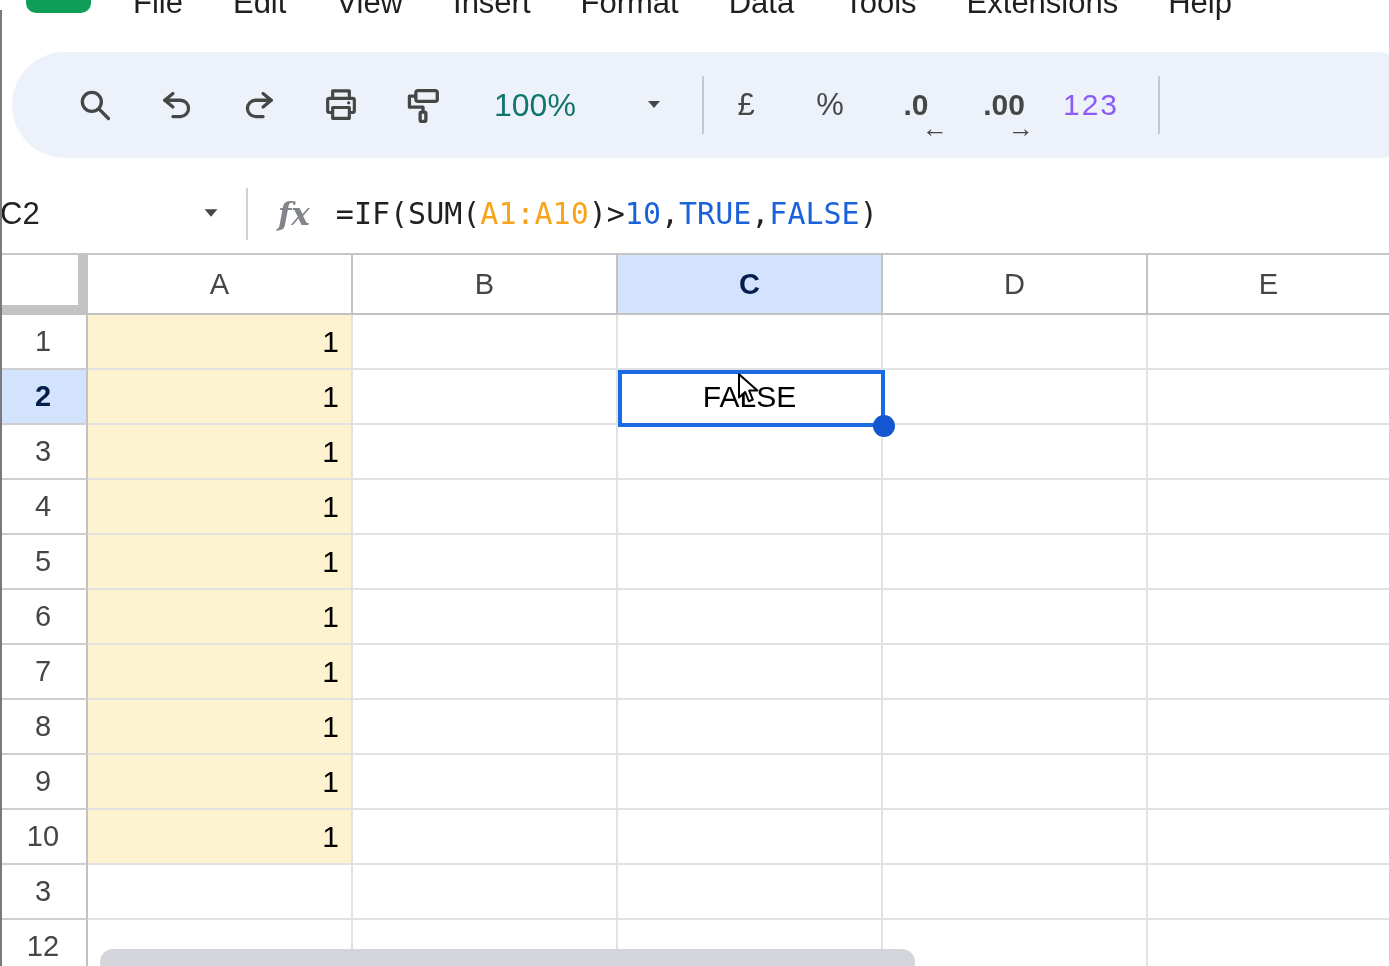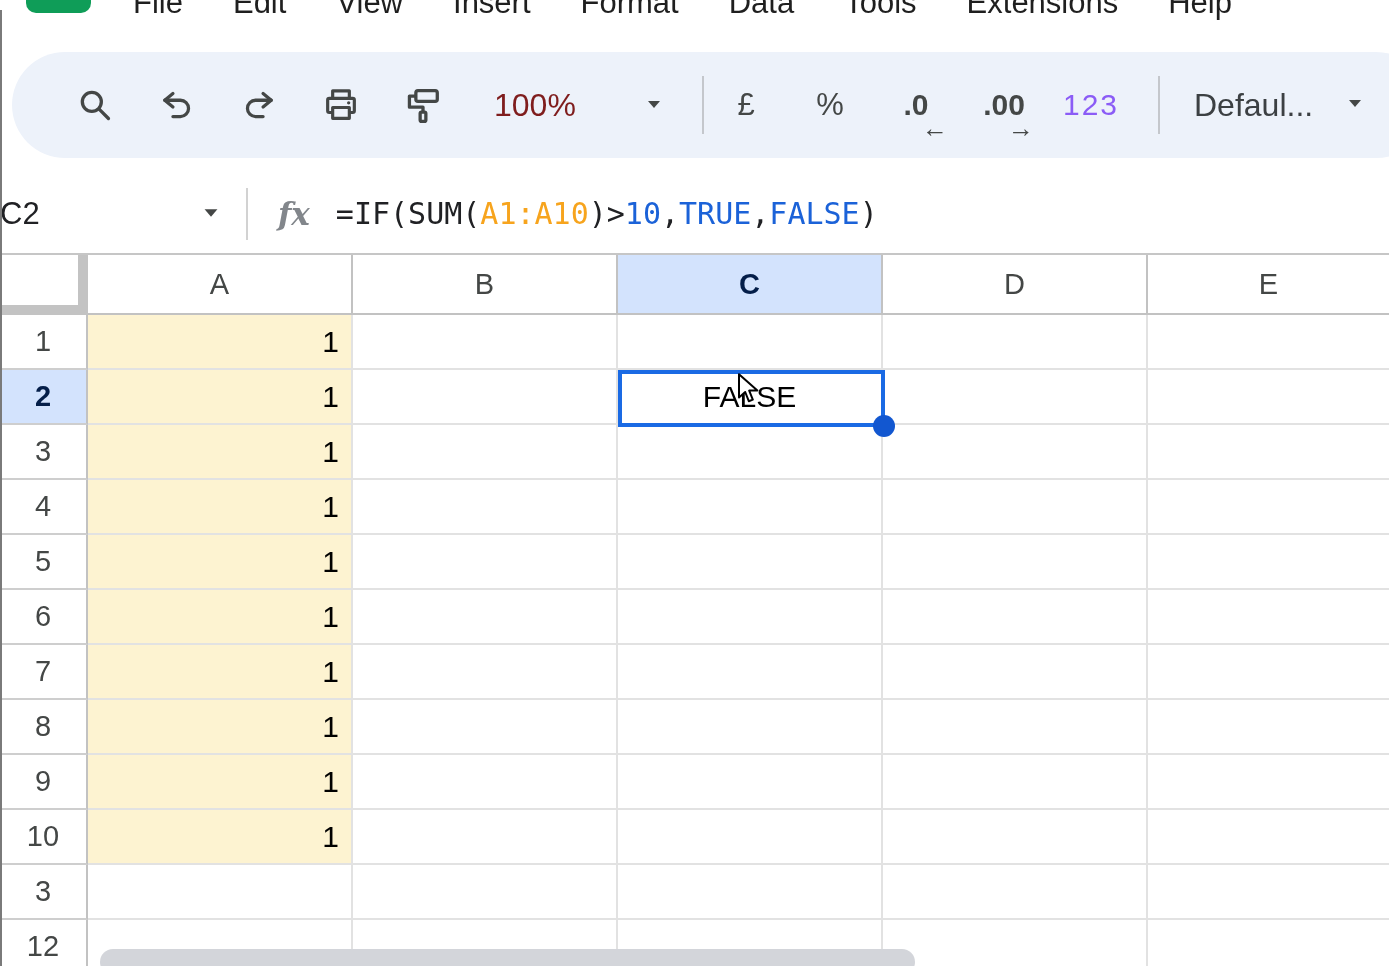--- a/index.html
+++ b/index.html
@@ -15,21 +15,21 @@
   .menu-items { position:absolute; left:133px; top:-13px; display:flex; gap:50px;
     font-size:31px; line-height:31px; color:#1f1f1f; white-space:nowrap; }
   .menu-items span { cursor:default; }
 
   
   .toolbar { position:absolute; top:52px; left:12px; right:-40px; height:106px;
     background:#edf2fa; border-radius:53px; display:flex; align-items:center; padding-left:42px; }
   .tbtn { width:82px; height:82px; display:flex; align-items:center; justify-content:center; flex:0 0 auto; }
   .tbtn svg { display:block; }
   .zoom-sel { margin-left:24px; width:190px; display:flex; align-items:center; justify-content:space-between;
-    padding:0 12px 0 6px; font-size:32px; color:#7f1d1d; flex:0 0 auto; }
+    padding:0 12px 0 6px; font-size:32px; color:#0f766e; flex:0 0 auto; }
   .tsep { width:2px; height:58px; background:#c4c7cc; margin-left:24px; flex:0 0 auto; }
   .fmt-btn { width:84px; text-align:center; font-size:31px; color:#444746; flex:0 0 auto; }
   .dec-btn { position:relative; width:88px; height:82px; display:flex; align-items:center; justify-content:center;
     font-size:30px; font-weight:600; color:#444746; flex:0 0 auto; }
   .dec-arrow { position:absolute; font-size:26px; font-weight:400; bottom:2px; }
   .dec-arrow.left { left:50px; }
   .dec-arrow.right { left:48px; }
   .num-btn { width:86px; text-align:center; font-size:30px; color:#8b5cf6; letter-spacing:2px; flex:0 0 auto; }
   .font-sel { margin-left:26px; display:flex; align-items:center; gap:30px; padding:0 8px; flex:0 0 auto; }
   .font-sel .fname { font-size:32px; color:#3c4043; }
@@ -158,28 +158,20 @@
     <span class="dec-arrow left">←</span>
   </div>
   <div class="dec-btn">
     <span>.00</span>
     <span class="dec-arrow right">→</span>
   </div>
   <div class="num-btn">123</div>
 
   <div class="tsep"></div>
 
-  <div class="font-sel">
-    <span class="fname">Defaul...</span>
-    <span>
-      <svg width="24" height="24" viewBox="0 0 24 24" fill="#444746">
-          <path d="M6 9 L12 16 L18 9 Z"></path>
-        </svg>
-    </span>
-  </div>
 
 </div>
 
 <div class="formulabar">
   <div class="namebox">
     <span>C2</span>
     <span>
       <svg width="22" height="22" viewBox="0 0 24 24" fill="#444746">
           <path d="M5 8 L12 16 L19 8 Z"></path>
         </svg>

